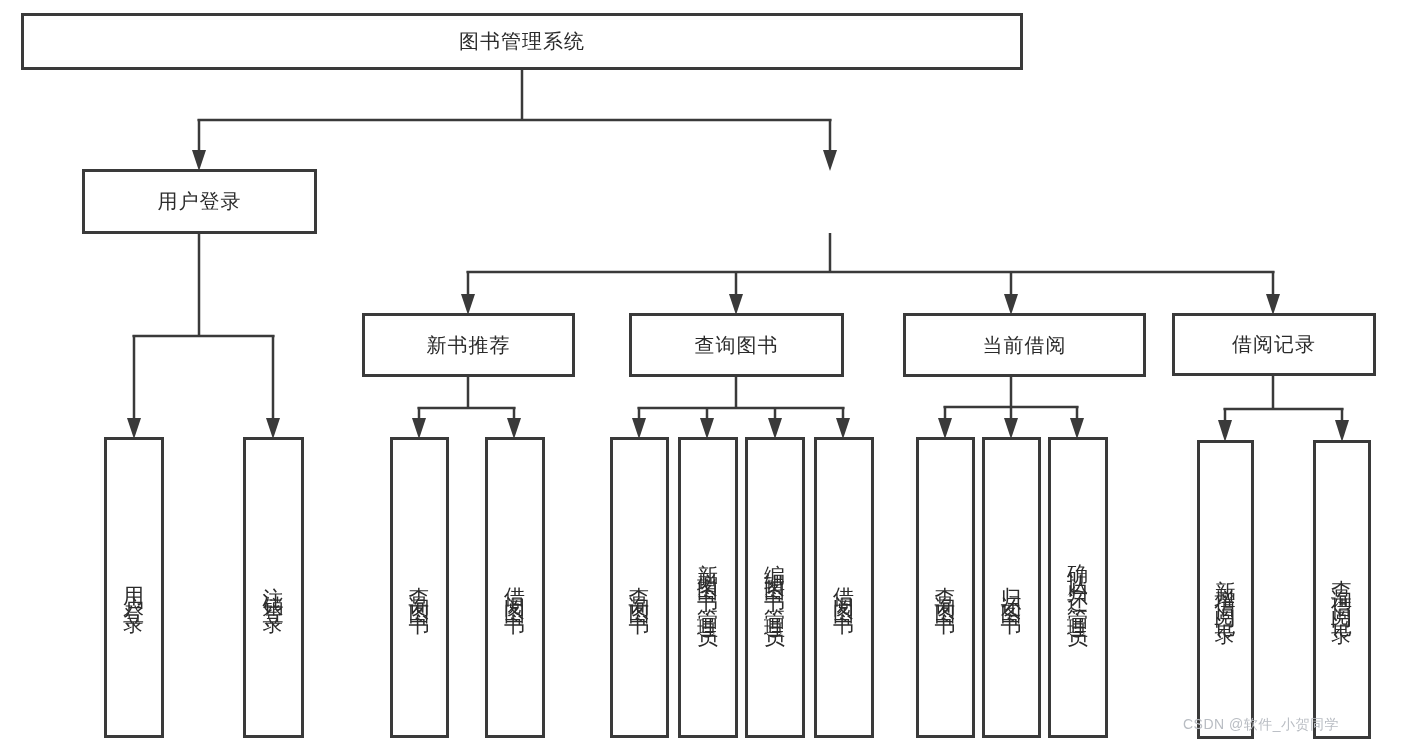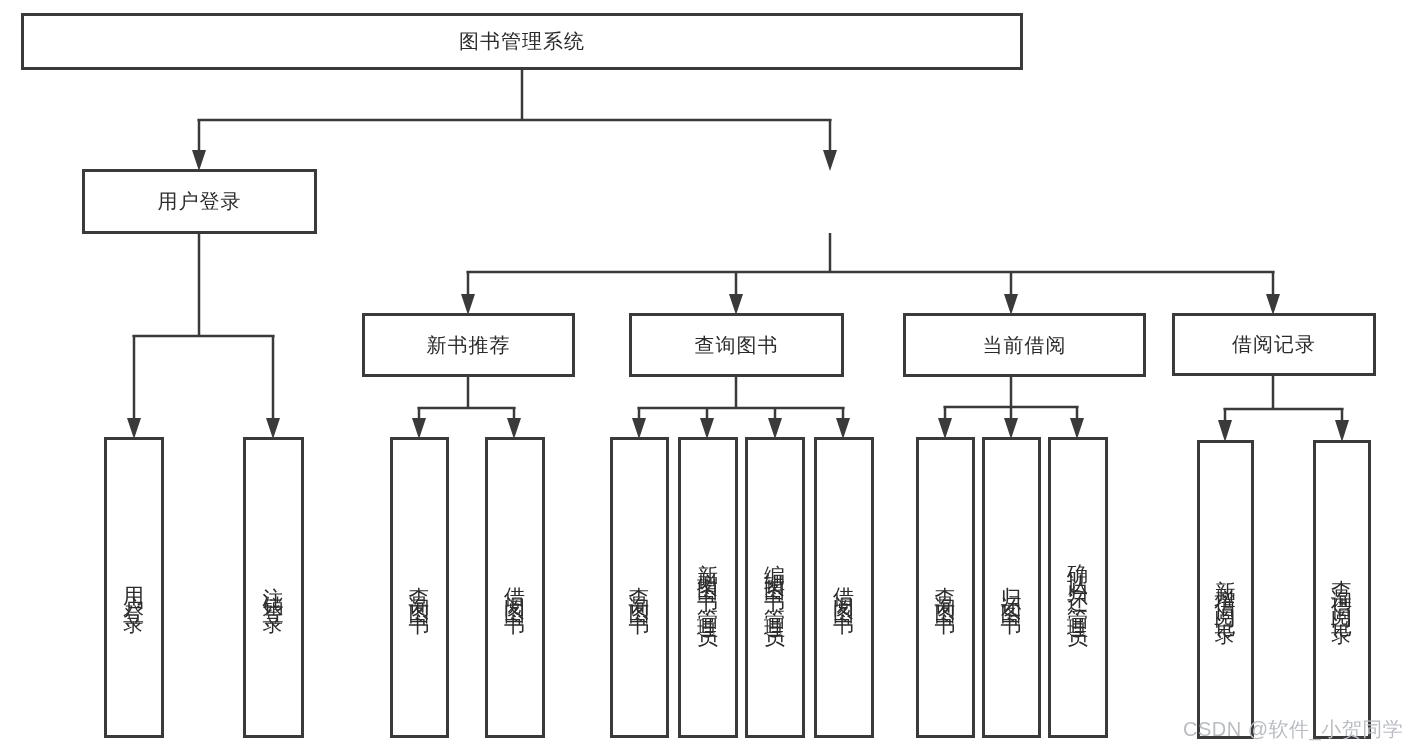--- a/index.html
+++ b/index.html
@@ -20,21 +20,21 @@
     border:3px solid var(--box-border);z-index:1;
     display:flex;align-items:center;justify-content:center;
   }
   .box.h{font-size:20px;letter-spacing:1px;}
   .vt{
     writing-mode:vertical-rl;text-orientation:mixed;
     font-size:21px;letter-spacing:9px;line-height:1;
   }
   #watermark{
     position:absolute;left:1183px;top:716px;z-index:5;
-    font-size:20px;letter-spacing:0.5px;color:var(--watermark);white-space:nowrap;
+    font-size:14px;letter-spacing:0.5px;color:var(--watermark);white-space:nowrap;
   }
 </style>
 </head>
 <body>
 
 <div id="canvas">
 
   <svg id="connectors" width="1405" height="747" viewBox="0 0 1405 747">
 
     <g>

